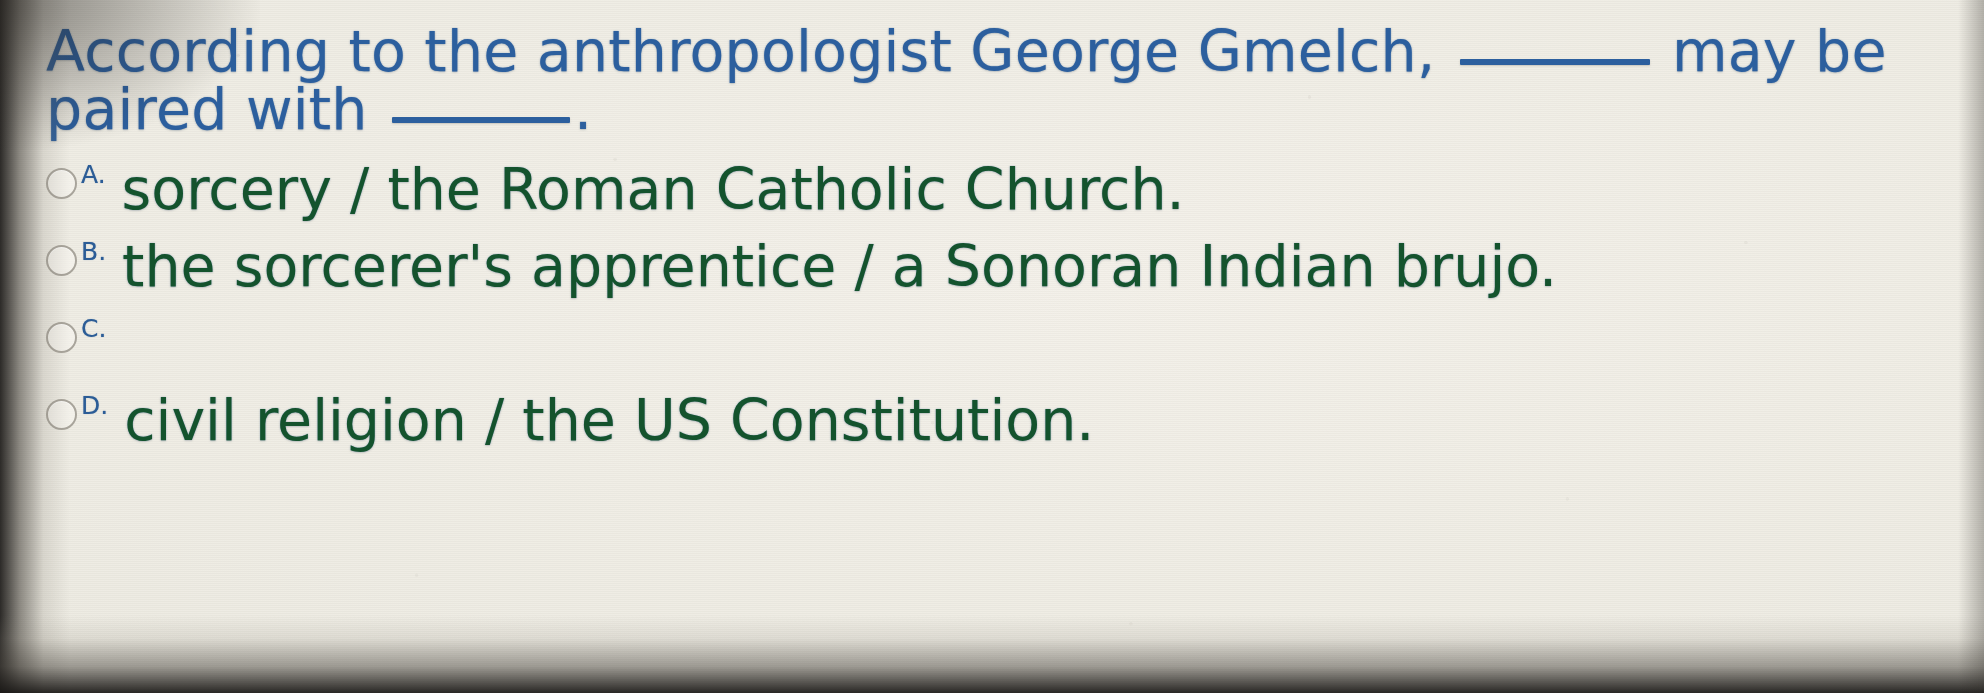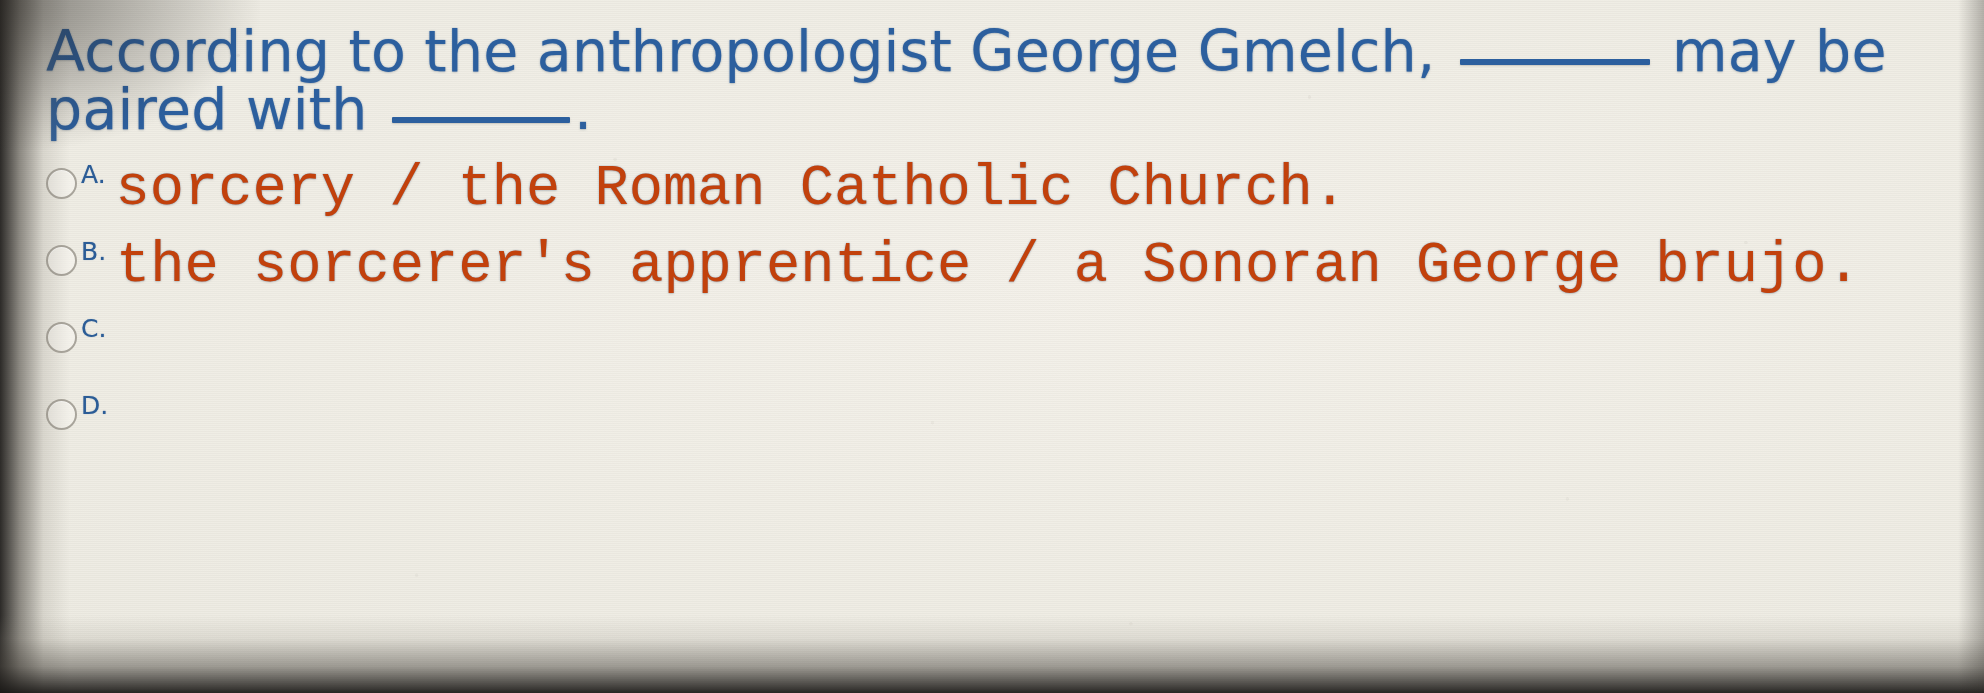--- a/index.html
+++ b/index.html
@@ -151,28 +151,27 @@
     font-size: 25px;
     line-height: 25px;
     margin-top: 12px;
     margin-left: 4px;
     text-shadow: 0 0 1px rgba(43,92,150,.5);
     white-space: nowrap;
   }
 
   .option-text {
     flex: 0 1 auto;
-    color: #c2410c;
+    color: #14532d;
     font-size: 57px;
     line-height: 62px;
     margin-top: 8px;
-    margin-left: 10px;
+    margin-left: 16px;
     white-space: nowrap;
     text-shadow: 0 0 1.4px rgba(44,95,158,.55), 0 1px 2px rgba(180,178,170,.5);
-    font-family: Liberation Mono, monospace;
   }
 </style>
 </head>
 <body>
 
 <div class="screen">
 
   <div class="paper-base"></div>
   <div class="paper-texture"></div>
   <div class="paper-speckle"></div>
@@ -191,31 +190,32 @@
 
       <div class="option-row">
         <span class="radio"></span>
         <span class="option-letter">A.</span>
         <span class="option-text">sorcery / the Roman Catholic Church.</span>
       </div>
 
       <div class="option-row">
         <span class="radio"></span>
         <span class="option-letter">B.</span>
-        <span class="option-text">the sorcerer's apprentice / a Sonoran George brujo.</span>
+        <span class="option-text">the sorcerer's apprentice / a Sonoran Indian brujo.</span>
       </div>
 
       <div class="option-row">
         <span class="radio"></span>
         <span class="option-letter">C.</span>
       </div>
 
       <div class="option-row">
         <span class="radio"></span>
         <span class="option-letter">D.</span>
+        <span class="option-text">civil religion / the US Constitution.</span>
       </div>
 
     </div>
   </div>
 
   <div class="vignette-left"></div>
   <div class="vignette-bottom"></div>
   <div class="vignette-topleft"></div>
   <div class="vignette-right"></div>
 

